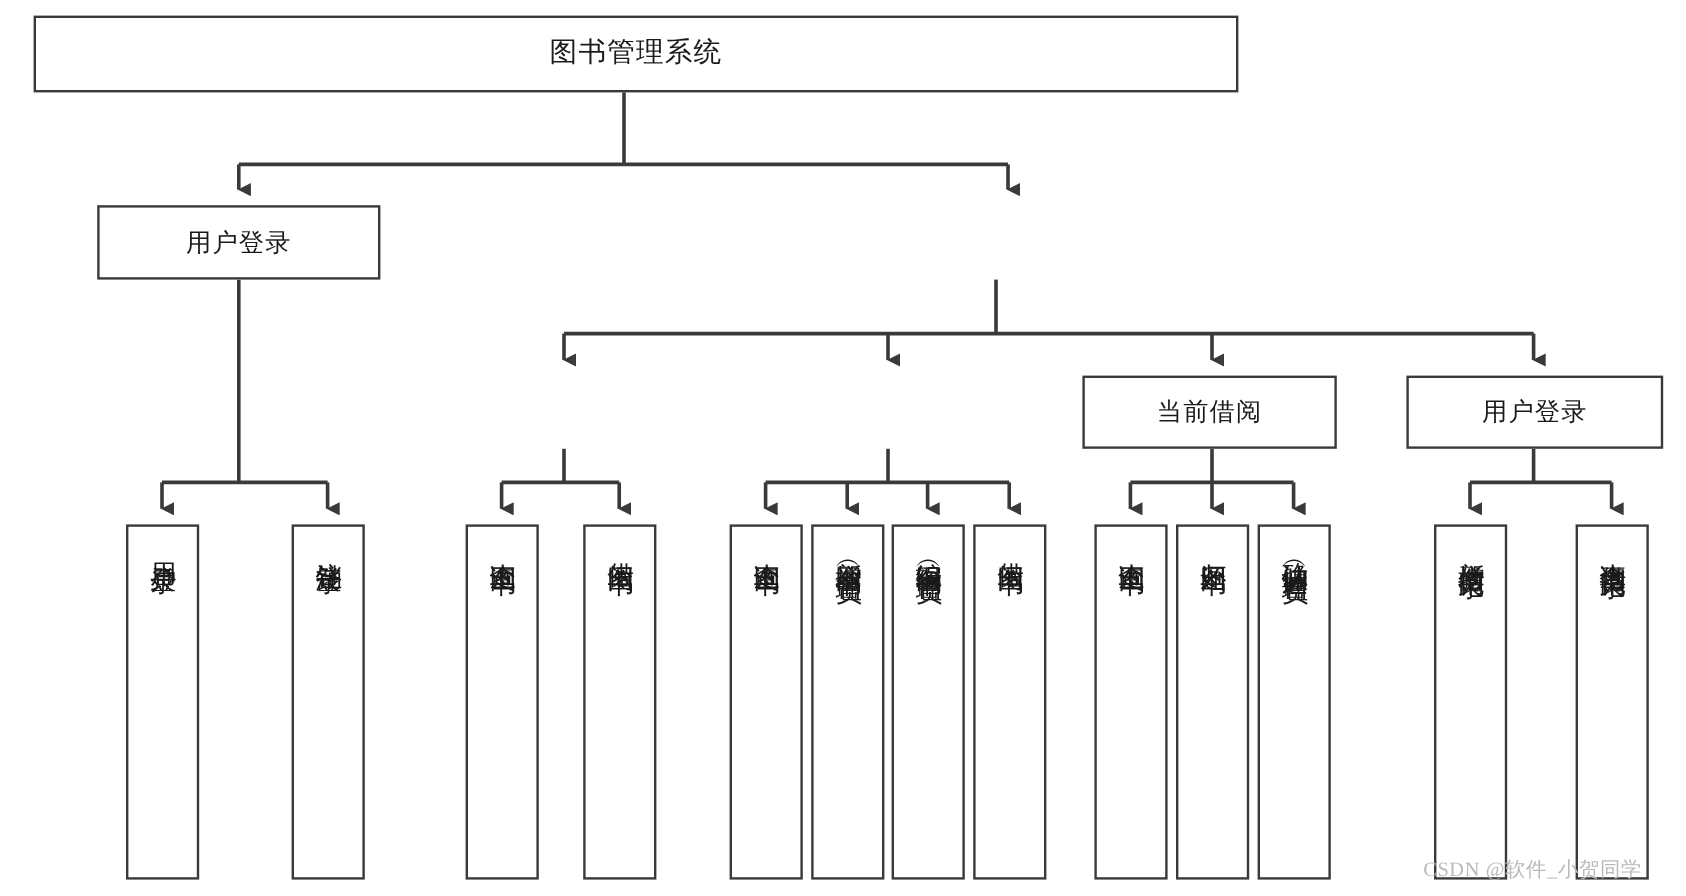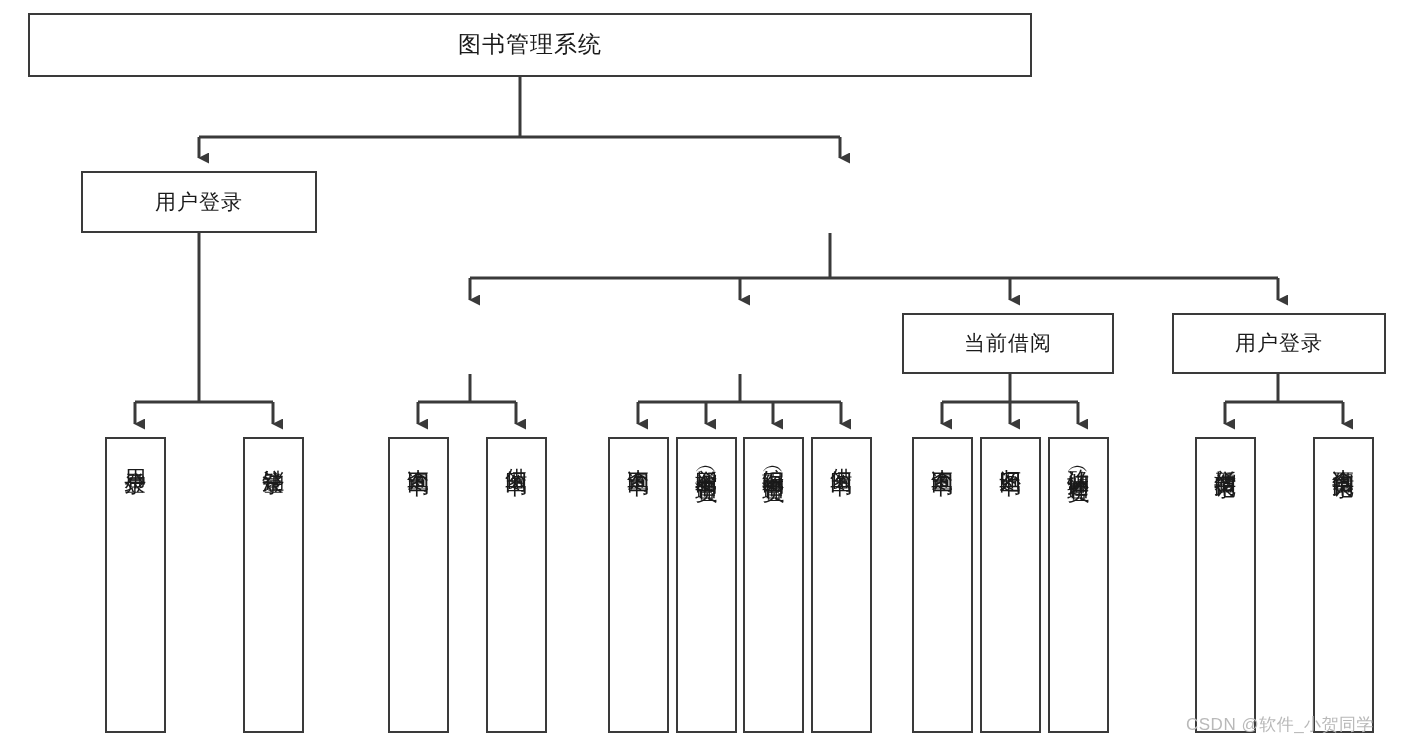--- a/index.html
+++ b/index.html
@@ -64,21 +64,21 @@
   }
   
   #watermark {
     position: absolute;
     left: 1186px;
     top: 713px;
     font-size: 17px;
     color: #b9b9b9;
     white-space: nowrap;
     letter-spacing: 0.5px;
-    font-family: Liberation Sans, sans-serif;
+    font-family: Liberation Serif, serif;
   }
 </style>
 </head>
 <body>
 
 <div id="canvas">
 
   <svg id="wires" viewBox="0 0 1405 747" width="1405" height="747" xmlns="http://www.w3.org/2000/svg">
     <defs>
       <marker id="arrow" viewBox="0 0 12 12" refX="6" refY="11" markerWidth="11" markerHeight="11" orient="auto-start-reverse" markerUnits="userSpaceOnUse">

